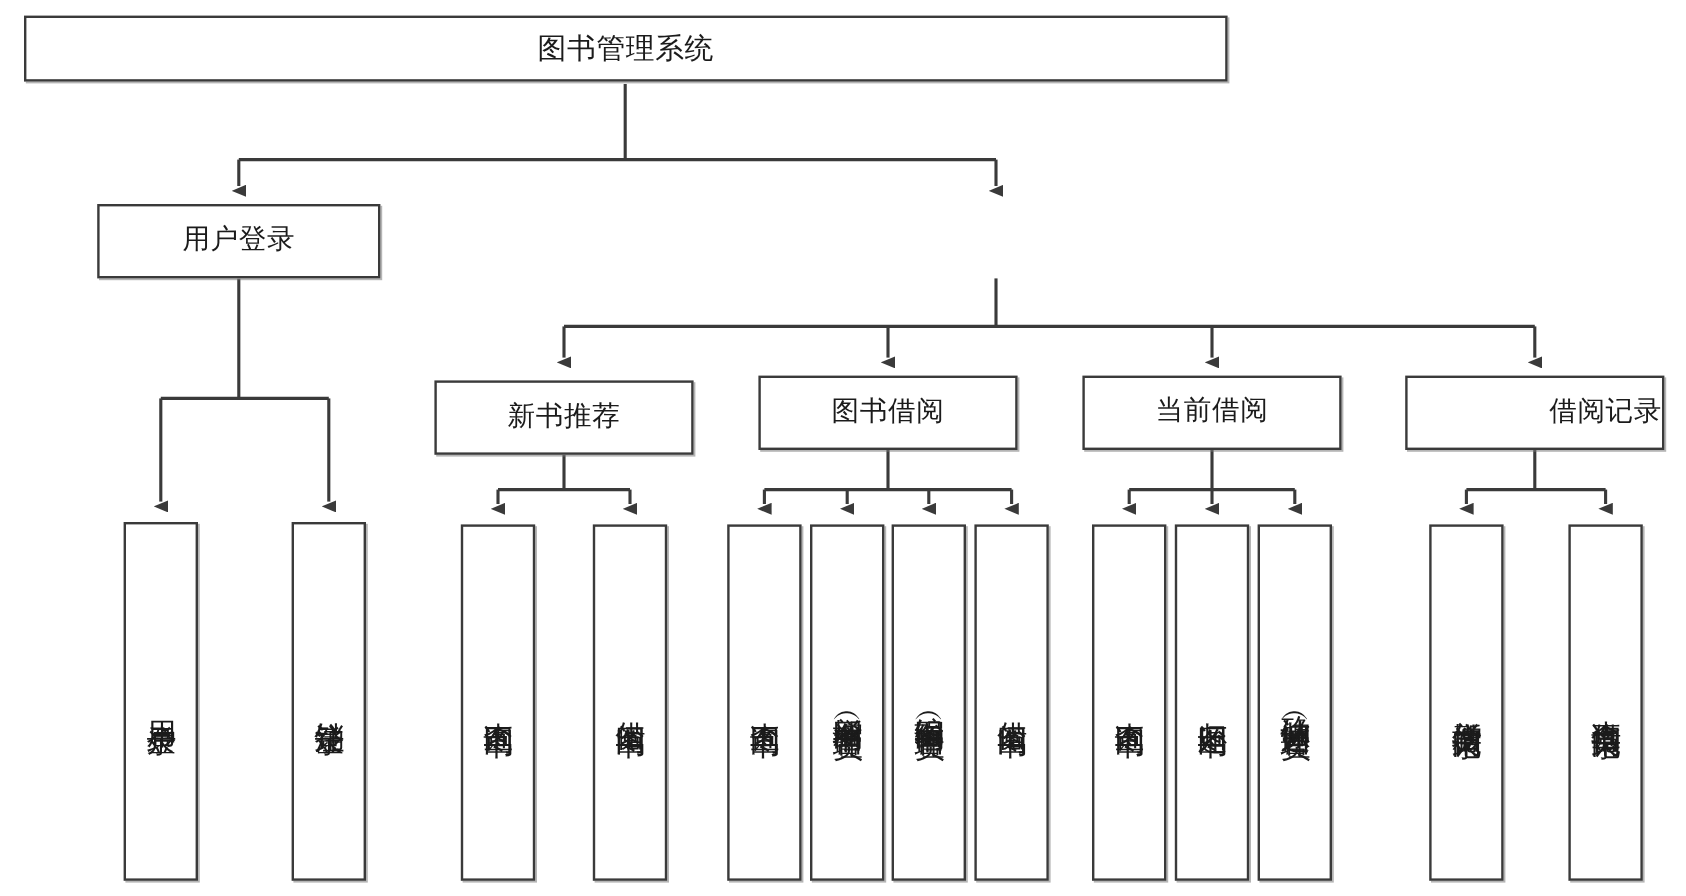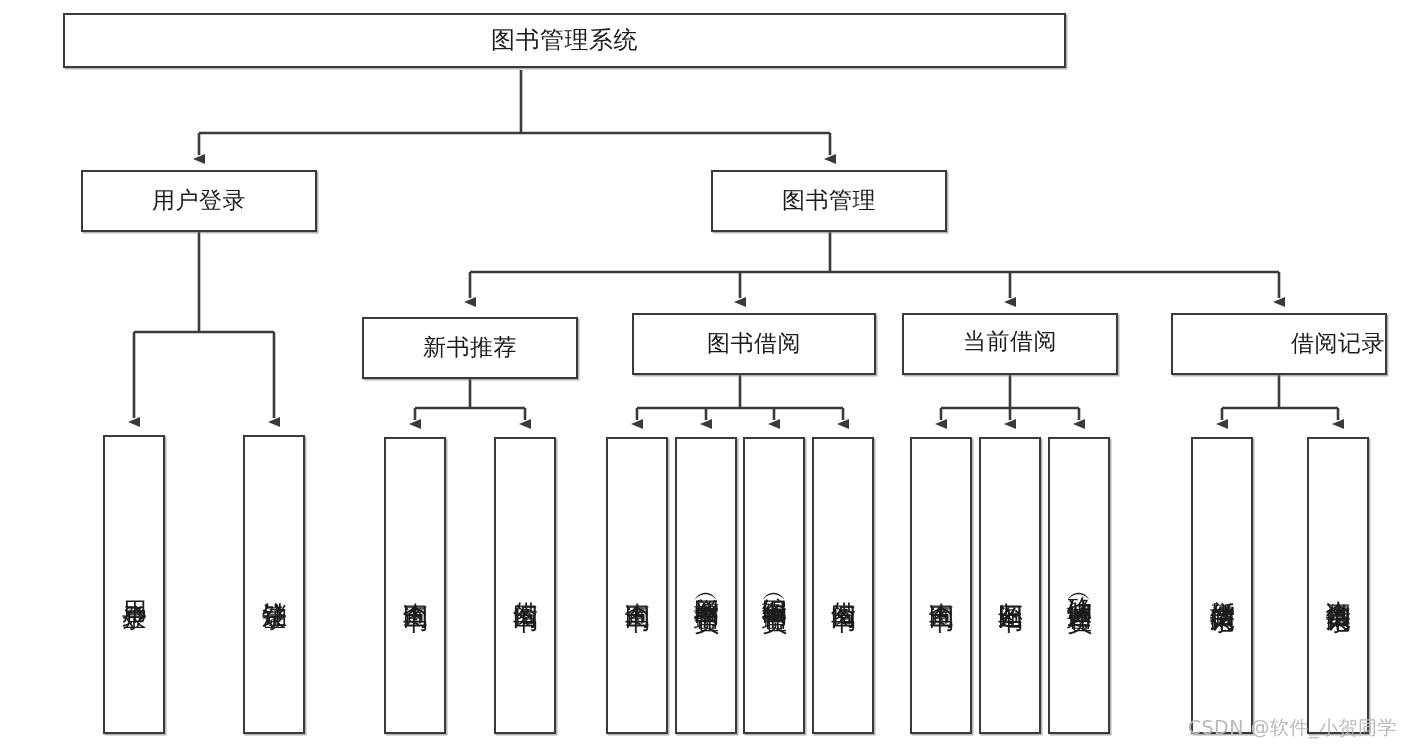--- a/index.html
+++ b/index.html
@@ -120,35 +120,32 @@
       <path d="M1010,408 L1010,420" marker-end="url(#arrow)"></path>
       <path d="M1079,408 L1079,420" marker-end="url(#arrow)"></path>
 
       <path d="M1279,375 L1279,408"></path>
       <path d="M1222,408 L1338,408"></path>
       <path d="M1222,408 L1222,420" marker-end="url(#arrow)"></path>
       <path d="M1338,408 L1338,420" marker-end="url(#arrow)"></path>
     </g>
   </svg>
 
-  <div class="node root horizontal" style="left:20px; top:13px; width:1003px; height:55px;margin-left:43px;">
+  <div class="node root horizontal" style="left:20px; top:13px; width:1003px; height:55px;">
     <span class="node-label">图书管理系统</span>
   </div>
 
   <div class="node horizontal" style="left:81px; top:170px; width:236px; height:62px;">
     <span class="node-label">用户登录</span>
   </div>
-  <div class="node horizontal" style="left:711px; top:170px; width:236px; height:62px;">
-    <span class="node-label">图书管理</span>
-  </div>
 
   <div class="node horizontal" style="left:362px; top:317px; width:216px; height:62px;">
     <span class="node-label">新书推荐</span>
   </div>
-  <div class="node horizontal" style="left:632px; top:313px; width:244px; height:62px;">
+  <div class="node horizontal" style="left:632px; top:313px; width:216px; height:62px;">
     <span class="node-label">图书借阅</span>
   </div>
   <div class="node horizontal" style="left:902px; top:313px; width:216px; height:62px;font-family:Liberation Mono, monospace;">
     <span class="node-label">当前借阅</span>
   </div>
   <div class="node horizontal" style="left:1171px; top:313px; width:216px; height:62px;justify-content:flex-end;">
     <span class="node-label">借阅记录</span>
   </div>
 
   <div class="node vertical" style="left:103px; top:435px; width:62px; height:299px;">
@@ -188,15 +185,14 @@
     <span class="node-label">确认归还（管理员）</span>
   </div>
 
   <div class="node vertical" style="left:1191px; top:437px; width:62px; height:297px;">
     <span class="node-label">新增借阅记录</span>
   </div>
   <div class="node vertical" style="left:1307px; top:437px; width:62px; height:297px;">
     <span class="node-label">查询借阅记录</span>
   </div>
 
-  <div id="watermark">CSDN @软件_小贺同学</div>
 
 </div>
 
 </body></html>

